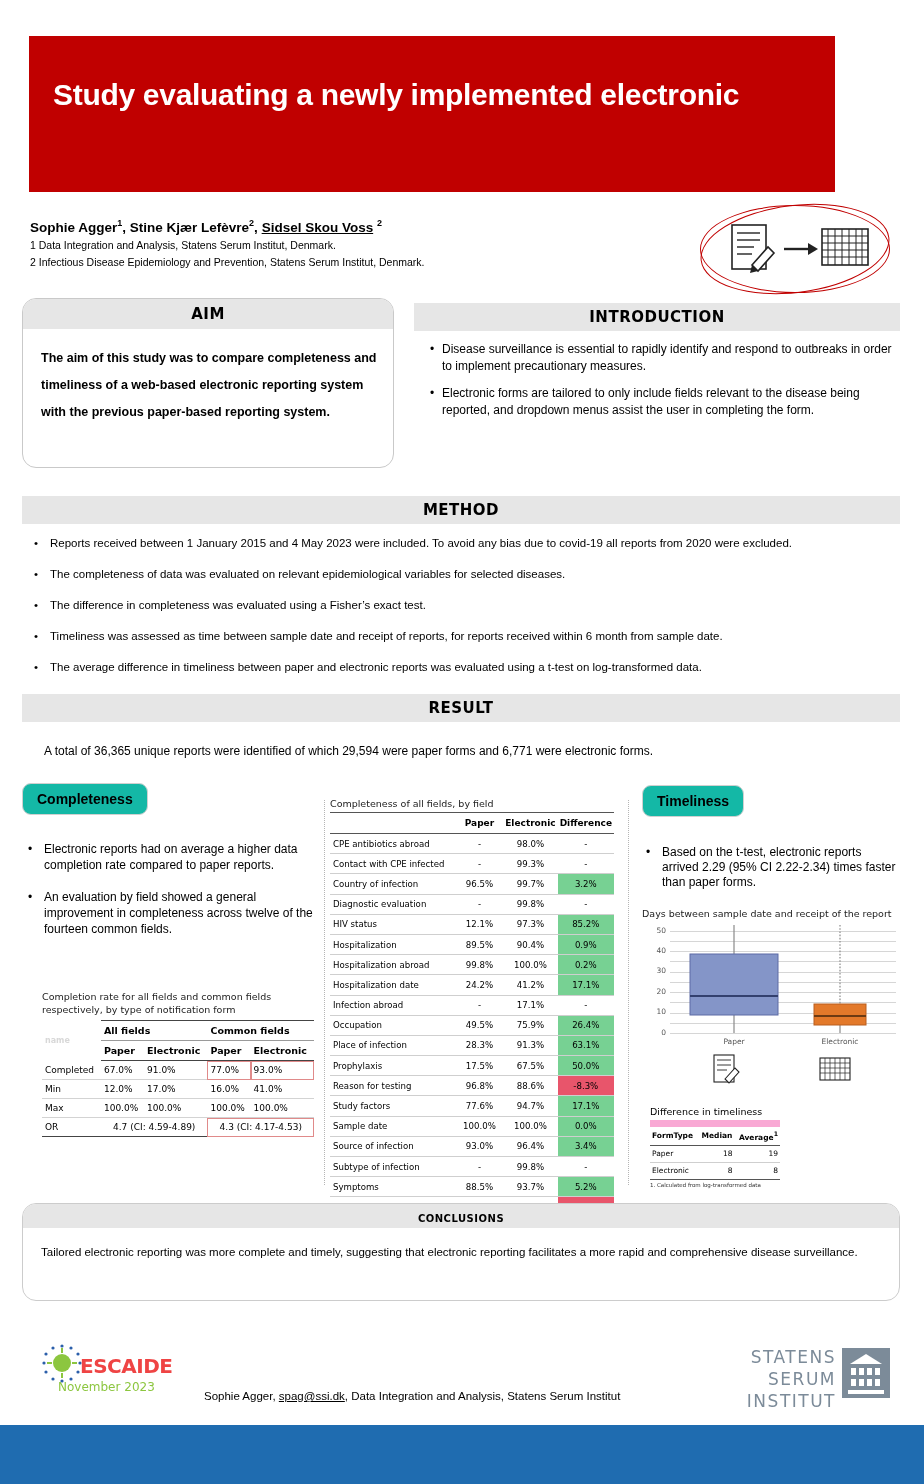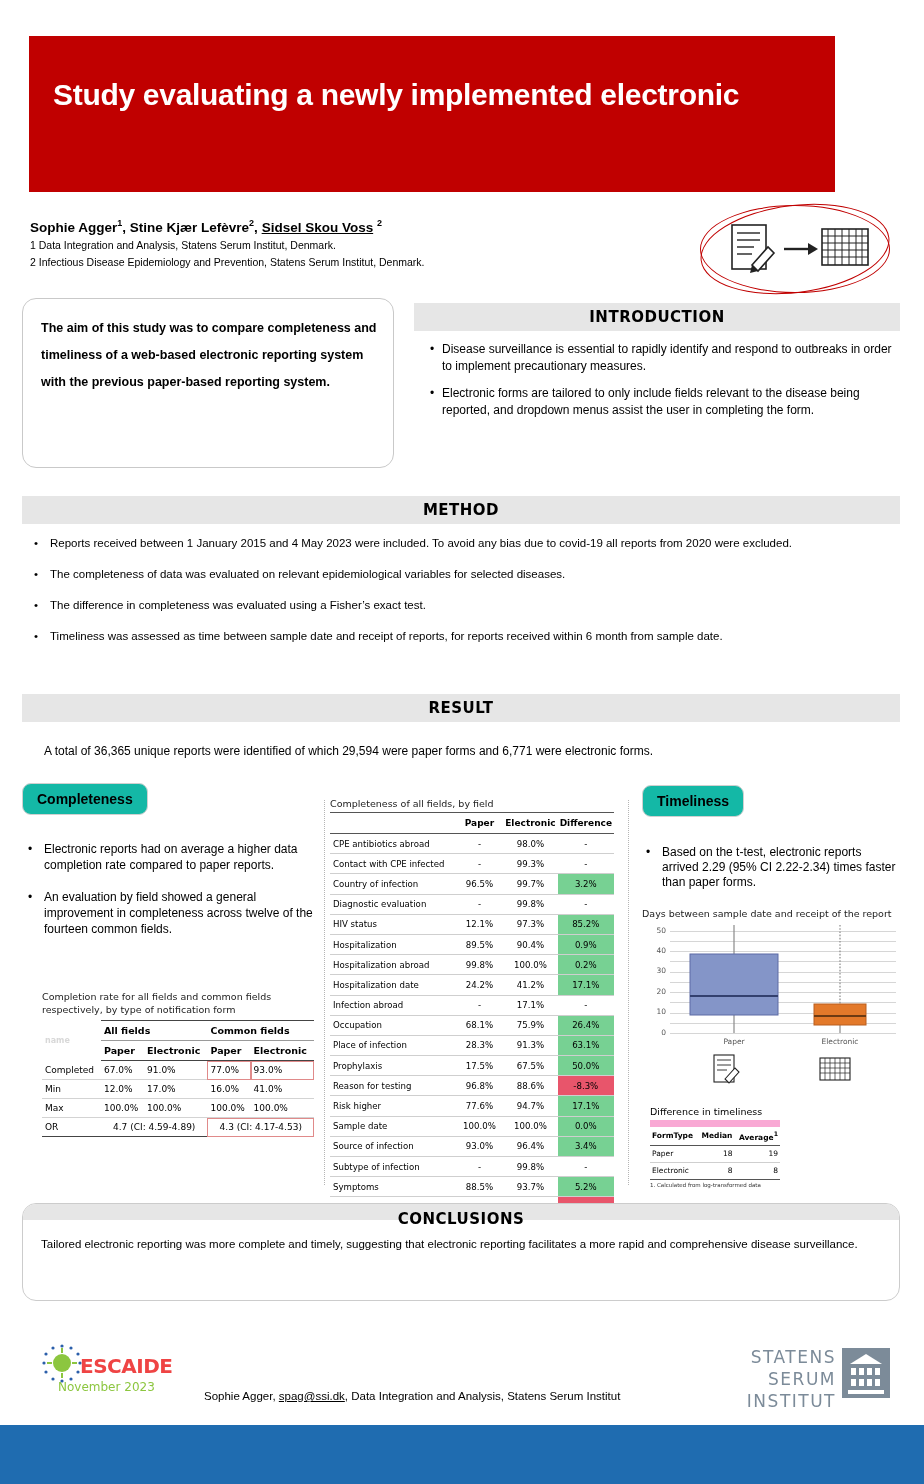--- a/index.html
+++ b/index.html
@@ -134,21 +134,21 @@
   table.tl th { font-weight:bold; padding:3px 2px; border-top:7px solid #f9a8d4; border-bottom:1px solid #555; }
   table.tl th.l, table.tl td.l { text-align:left; }
   table.tl th.r, table.tl td.r { text-align:right; }
   table.tl td { padding:3.5px 2px; border-bottom:1px solid #cfcfcf; }
   table.tl tr:last-child td { border-bottom:1px solid #555; }
   .tl-note { font-size:5.5px; color:#333; margin-top:2px; font-family:"DejaVu Sans", sans-serif;}
 
   
   .concl { position:absolute; left:22px; top:1203px; width:878px; height:98px;
            border:1px solid #cccccc; border-radius:14px; background:#fff; overflow:hidden; }
-  .concl .sec-head { height:16px; line-height:30px; font-size:15px; }
+  .concl .sec-head { height:24px; line-height:30px; font-size:10px; }
   .concl .body { padding:16px 18px; font-size:11.5px; line-height:17px; }
 
   
   .escaide-logo { position:absolute; left:36px; top:1340px; width:170px; height:70px; }
   .esc-text { font-family:"DejaVu Sans", sans-serif; font-weight:bold; font-size:20px; color:#ef4444; letter-spacing:-0.5px; }
   .esc-sub { font-family:"DejaVu Sans", sans-serif; font-size:12px; color:#8cc63f; }
   .footer-contact { position:absolute; left:204px; top:1390px; width:520px; font-size:11.5px; }
   .footer-contact .mail { text-decoration:underline; }
   .ssi-logo { position:absolute; left:728px; top:1340px; width:162px; height:72px; }
   .ssi-text { font-family:"DejaVu Sans", sans-serif; font-size:17px; color:#7c8b99; letter-spacing:1.5px; text-align:right; line-height:22px; }
@@ -209,38 +209,40 @@
           <line x1="20" y1="0" x2="20" y2="36"></line>
           <line x1="27" y1="0" x2="27" y2="36"></line>
           <line x1="34" y1="0" x2="34" y2="36"></line>
           <line x1="40" y1="0" x2="40" y2="36"></line>
         </g>
       </g>
     </svg>
   </div>
 
   <div class="aim-card">
+    <div class="sec-head">AIM</div>
     <div class="body">The aim of this study was to compare completeness and timeliness of a web-based electronic reporting system with the previous paper-based reporting system.</div>
   </div>
 
   <div class="intro">
     <div class="sec-head">INTRODUCTION</div>
     <ul>
       <li>Disease surveillance is essential to rapidly identify and respond to outbreaks in order to implement precautionary measures.</li>
       <li>Electronic forms are tailored to only include fields relevant to the disease being reported, and dropdown menus assist the user in completing the form.</li>
     </ul>
   </div>
 
   <div class="method">
     <div class="sec-head">METHOD</div>
     <ul>
       <li>Reports received between 1 January 2015 and 4 May 2023 were included. To avoid any bias due to covid-19 all reports from 2020 were excluded.</li>
       <li>The completeness of data was evaluated on relevant epidemiological variables for selected diseases.</li>
       <li>The difference in completeness was evaluated using a Fisher’s exact test.</li>
       <li>Timeliness was assessed as time between sample date and receipt of reports, for reports received within 6 month from sample date.</li>
+      <li>The average difference in timeliness between paper and electronic reports was evaluated using a t-test on log-transformed data.</li>
     </ul>
   </div>
 
   <div class="result">
     <div class="sec-head">RESULT</div>
     <div class="lead">A total of 36,365 unique reports were identified of which 29,594 were paper forms and 6,771 were electronic forms.</div>
   </div>
 
   <div class="vline" style="left:324px; top:800px; height:385px;"></div>
   <div class="vline" style="left:628px; top:800px; height:385px;"></div>
@@ -361,21 +363,21 @@
             <td class="cell-green">17.1%</td>
           </tr>
         <tr>
             <td class="lbl">Infection abroad</td>
             <td>-</td>
             <td>17.1%</td>
             <td>-</td>
           </tr>
         <tr>
             <td class="lbl">Occupation</td>
-            <td>68.1%</td>
+            <td>49.5%</td>
             <td>75.9%</td>
             <td class="cell-green">26.4%</td>
           </tr>
         <tr>
             <td class="lbl">Place of infection</td>
             <td>28.3%</td>
             <td>91.3%</td>
             <td class="cell-green">63.1%</td>
           </tr>
         <tr>
@@ -384,21 +386,21 @@
             <td>67.5%</td>
             <td class="cell-green">50.0%</td>
           </tr>
         <tr>
             <td class="lbl">Reason for testing</td>
             <td>96.8%</td>
             <td>88.6%</td>
             <td class="cell-red">-8.3%</td>
           </tr>
         <tr>
-            <td class="lbl">Risk higher</td>
+            <td class="lbl">Study factors</td>
             <td>77.6%</td>
             <td>94.7%</td>
             <td class="cell-green">17.1%</td>
           </tr>
         <tr>
             <td class="lbl">Sample date</td>
             <td>100.0%</td>
             <td>100.0%</td>
             <td class="cell-green">0.0%</td>
           </tr>

